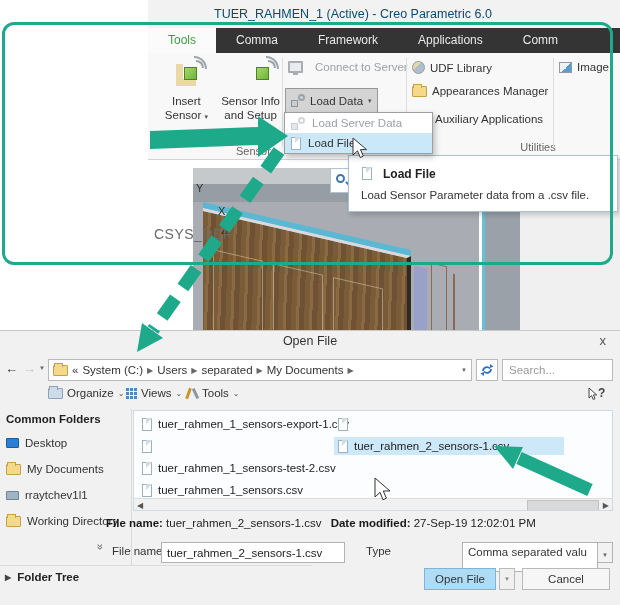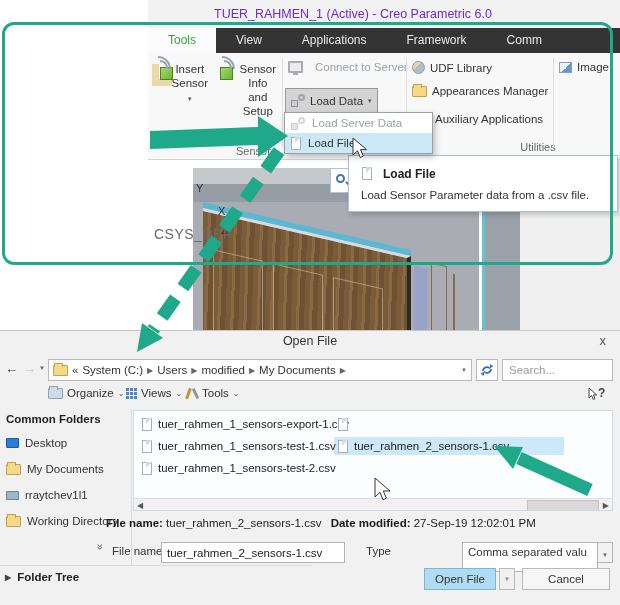--- a/index.html
+++ b/index.html
@@ -1,26 +1,26 @@
 <!DOCTYPE html>
 <html><head>
 <meta charset="utf-8">
 <style>
   * { margin:0; padding:0; box-sizing:border-box; }
   body { font-family:"Liberation Sans", sans-serif; background:#fff; }
   #root { position:relative; width:620px; height:605px; overflow:hidden; background:#fff; font-size:11.5px; color:#333; }
   .abs { position:absolute; }
 
   
-  #titlebar { left:148px; top:0; width:472px; height:28px; background:#f2f2f2; line-height:28px; padding-left:66px; font-size:12.5px; color:#6d28d9; }
+  #titlebar { left:148px; top:0; width:472px; height:28px; background:#f2f2f2; line-height:28px; padding-left:66px; font-size:12.5px; color:#0c4a6e; }
   #tabbar { left:148px; top:28px; width:472px; height:25px; background:#343434; display:flex; }
   .tab { height:25px; line-height:25px; padding:0 20px; color:#e9e9e9; font-size:12px; }
   .tab.active { background:#fbfbfb; color:#3f9d3f; }
   #ribbon { left:148px; top:53px; width:472px; height:107px; background:#f8f8f8; border-bottom:1px solid #d4d4d4; }
-  .bigbtn { position:absolute; top:3px; height:98px; display:flex; align-items:flex-start; text-align:center; }
+  .bigbtn { position:absolute; top:3px; height:98px; display:flex; flex-direction:column; align-items:flex-end; text-align:center; }
   .bigbtn .lbl { font-size:11.5px; color:#333; line-height:14px; margin-top:6px; }
   .vsep { position:absolute; top:5px; height:88px; width:1px; background:#ddd; }
   .smallitem { position:absolute; display:flex; align-items:center; gap:5px; font-size:11.5px; color:#333; }
   .disabled-txt { color:#9aa2a8; }
   #loaddata-btn { left:137px; top:35px; width:93px; height:25px; background:#d4d4d4; border:1px solid #979797; display:flex; align-items:center; gap:5px; padding:0 5px; }
   .grouplbl { position:absolute; font-size:11px; color:#666; }
   .caretdn { font-size:7px; color:#555; }
 
   
   .ic-sensor { position:relative; width:34px; height:32px; }
@@ -117,23 +117,23 @@
 <body>
 
 <div id="root">
 
   <div class="abs" id="titlebar">
     <span>TUER_RAHMEN_1 (Active) - Creo Parametric 6.0</span>
   </div>
 
   <div class="abs" id="tabbar">
     <div class="tab active">Tools</div>
-    <div class="tab">View</div>
+    <div class="tab">Comma</div>
+    <div class="tab">Framework</div>
     <div class="tab">Applications</div>
-    <div class="tab">Framework</div>
     <div class="tab">Comm</div>
   </div>
 
   <div class="abs" id="ribbon">
     <div class="bigbtn" style="left:2px;width:58px;">
       <span class="ic-sensor">
           <span class="bracket"></span>
           <span class="cube"></span>
           <span class="arc1"></span>
           <span class="arc2"></span>
@@ -237,21 +237,21 @@
     <div class="abs" style="left:5px;top:30px;font-size:13px;color:#333;">←</div>
     <div class="abs" style="left:23px;top:30px;font-size:13px;color:#c0c0c0;">→</div>
     <div class="abs" style="left:39px;top:34px;font-size:6px;color:#666;">▼</div>
     <div id="crumbbox">
       <span class="ic-folder"></span>
       <span>«</span>
       <span>System (C:)</span>
       <span class="crumbsep">▶</span>
       <span>Users</span>
       <span class="crumbsep">▶</span>
-      <span>modified</span>
+      <span>separated</span>
       <span class="crumbsep">▶</span>
       <span>My Documents</span>
       <span class="crumbsep">▶</span>
       <span style="margin-left:auto;font-size:6px;color:#666;">▼</span>
     </div>
     <div id="refreshbtn">
       <svg width="14" height="14" style="margin:3px auto 0;" viewBox="0 0 14 14">
         <path d="M3 8 a4 4 0 0 1 7-2.5" fill="none" stroke="#2f6fc1" stroke-width="1.8"></path>
         <path d="M11 6 a4 4 0 0 1 -7 2.5" fill="none" stroke="#2f6fc1" stroke-width="1.8"></path>
         <path d="M10 1 L10 5 L13.5 3.5 Z" fill="#2f6fc1"></path>
@@ -307,25 +307,28 @@
       <div class="frow sel" style="left:200px;top:26px;">
         <span class="ic-page"></span>
         <span>tuer_rahmen_2_sensors-1.csv</span>
       </div>
       <div class="frow" style="left:4px;top:4px;">
         <span class="ic-page"></span>
         <span>tuer_rahmen_1_sensors-export-1.csv</span>
       </div>
       <div class="frow" style="left:4px;top:26px;">
         <span class="ic-page"></span>
-        <span>tuer_rahmen_1_sensors-test-1.csv</span>
       </div>
       <div class="frow" style="left:4px;top:48px;">
         <span class="ic-page"></span>
         <span>tuer_rahmen_1_sensors-test-2.csv</span>
+      </div>
+      <div class="frow" style="left:4px;top:70px;">
+        <span class="ic-page"></span>
+        <span>tuer_rahmen_1_sensors.csv</span>
       </div>
       <div class="frow" style="left:200px;top:4px;">
         <span class="ic-page"></span>
       </div>
       <div id="hscroll">
         <span style="position:absolute;left:3px;top:2px;">◀</span>
         <div id="hthumb"></div>
         <span style="position:absolute;right:3px;top:2px;">▶</span>
       </div>
     </div>

